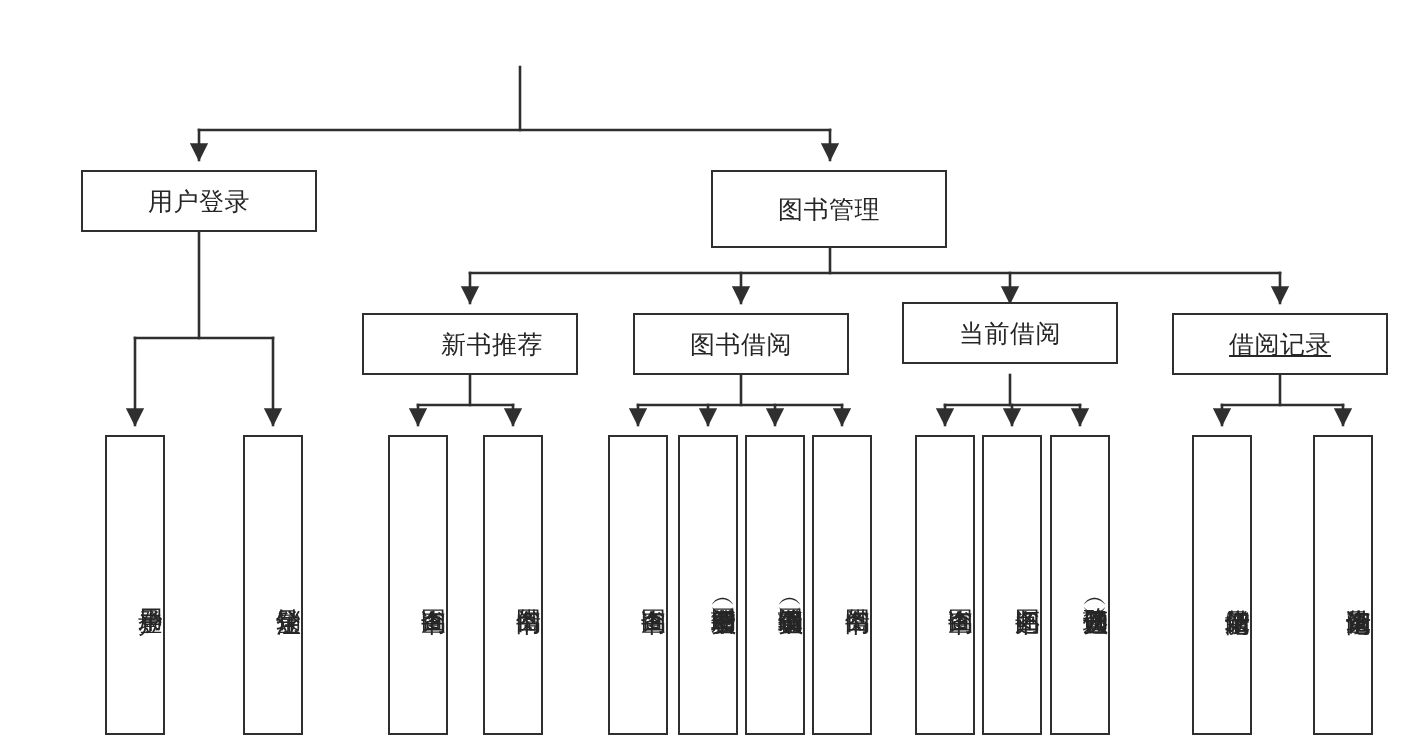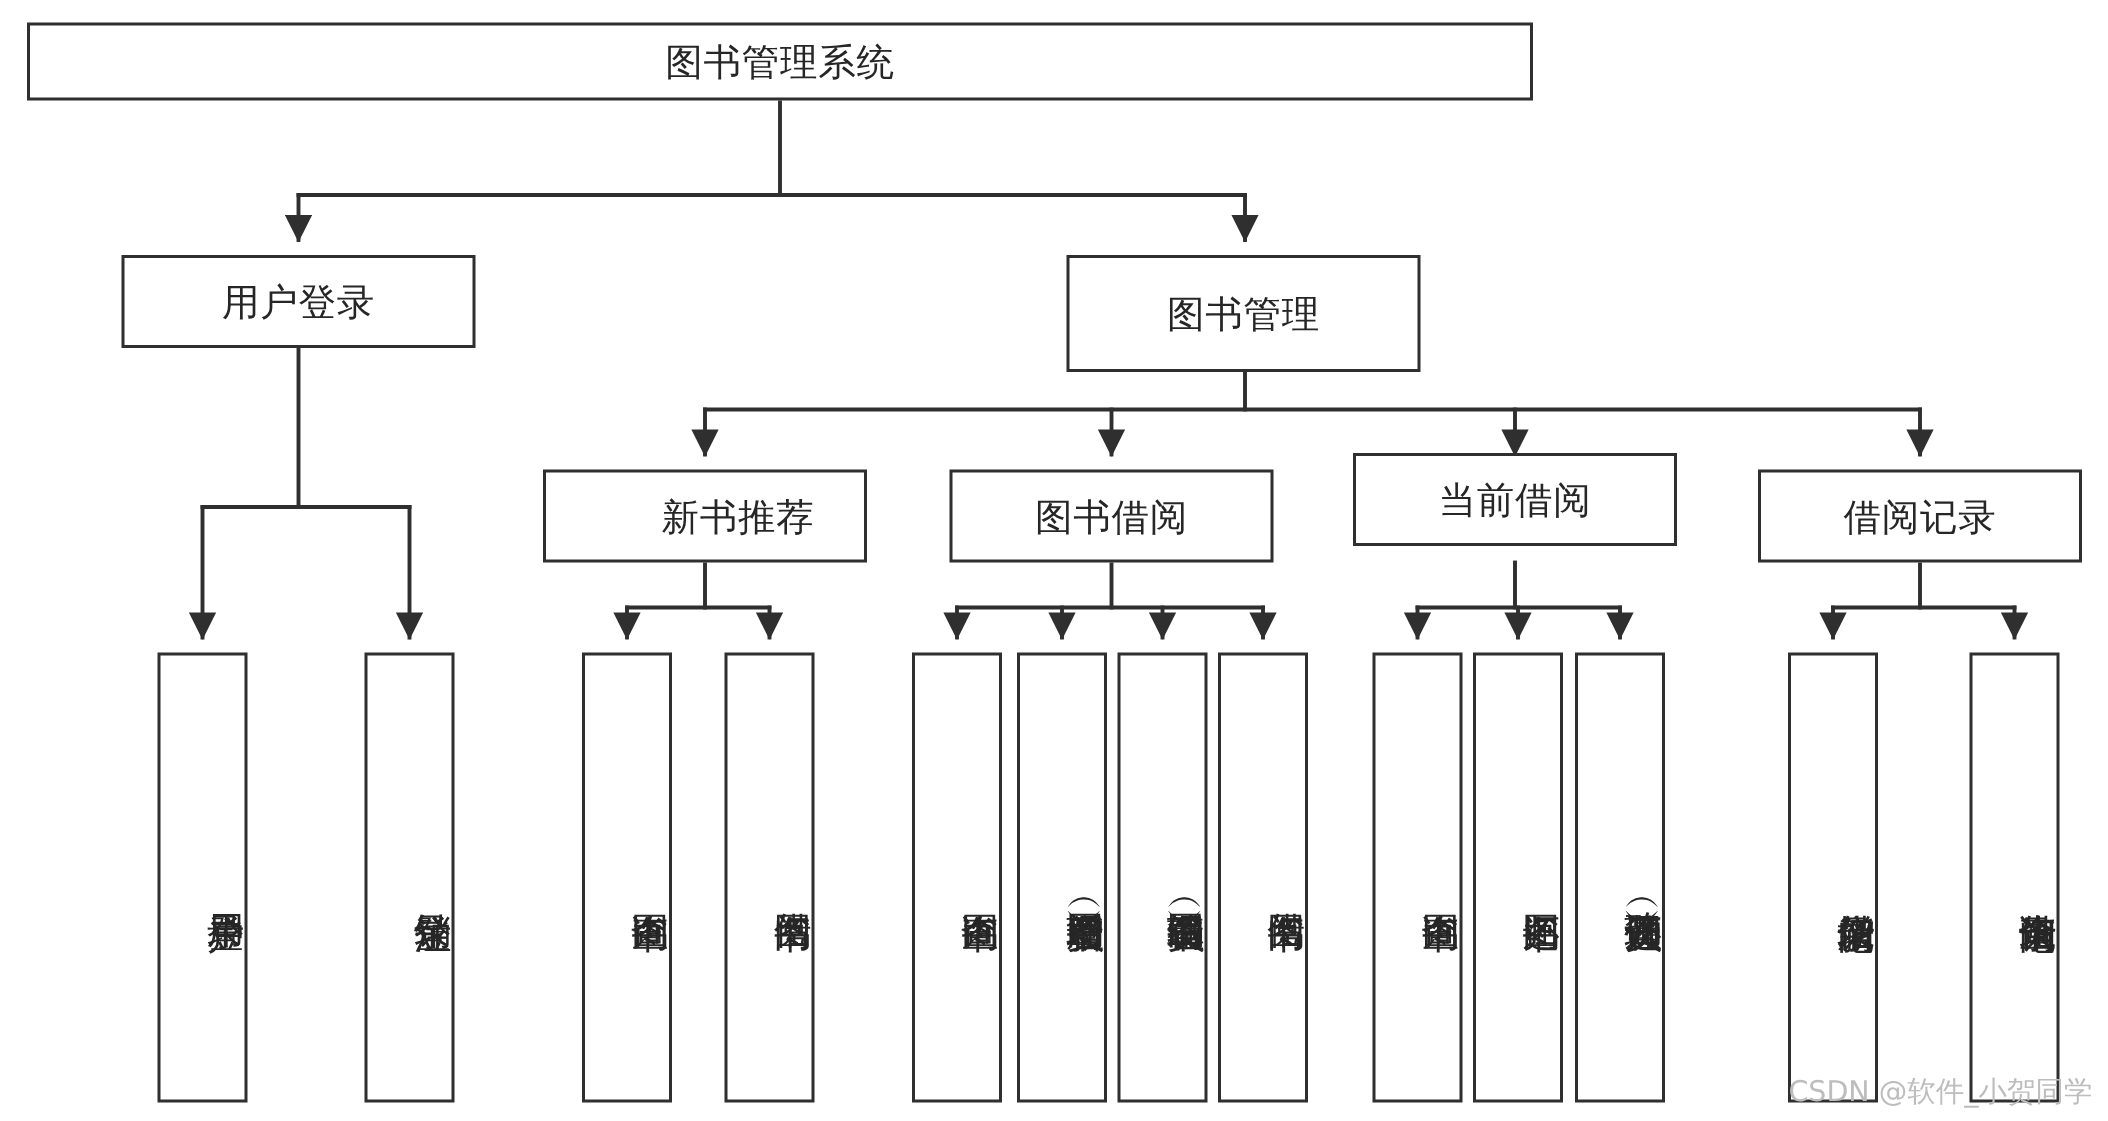--- a/index.html
+++ b/index.html
@@ -112,43 +112,40 @@
       <path d="M 1012 405 L 1012 425" marker-end="url(#arrow)"></path>
       <path d="M 1080 405 L 1080 425" marker-end="url(#arrow)"></path>
 
       <path d="M 1280 375 L 1280 405"></path>
       <path d="M 1222 405 L 1343 405"></path>
       <path d="M 1222 405 L 1222 425" marker-end="url(#arrow)"></path>
       <path d="M 1343 405 L 1343 425" marker-end="url(#arrow)"></path>
     </g>
   </svg>
 
-  <div class="node horiz" id="root-node" style="left: 18px; top: 15px; width: 1004px; height: 52px;">
-    <span>图书管理系统</span>
-  </div>
 
   <div id="level2-layer">
       <div class="node horiz" style="left: 81px; top: 170px; width: 236px; height: 62px;">
         <span>用户登录</span>
       </div>
       <div class="node horiz" style="left: 711px; top: 170px; width: 236px; height: 78px;">
         <span>图书管理</span>
       </div>
     </div>
   <div id="level3-layer">
       <div class="node horiz" style="left: 362px; top: 313px; width: 216px; height: 62px; padding-left: 44px;">
         <span>新书推荐</span>
       </div>
       <div class="node horiz" style="left: 633px; top: 313px; width: 216px; height: 62px;">
         <span>图书借阅</span>
       </div>
       <div class="node horiz" style="left: 902px; top: 302px; width: 216px; height: 62px;">
         <span>当前借阅</span>
       </div>
-      <div class="node horiz" style="left: 1172px; top: 313px; width: 216px; height: 62px;">
+      <div class="node horiz" style="left: 1172px; top: 313px; width: 216px; height: 62px; text-decoration: underline;">
         <span>借阅记录</span>
       </div>
     </div>
   <div id="leaf-layer">
       <div class="node vert" style="left: 105px; top: 435px; width: 60px; height: 300px;">
         <span class="vtext">用户登录</span>
       </div>
       <div class="node vert" style="left: 243px; top: 435px; width: 60px; height: 300px;">
         <span class="vtext">注销登录</span>
       </div>
@@ -180,14 +177,13 @@
         <span class="vtext">确认归还（管理员）</span>
       </div>
       <div class="node vert" style="left: 1192px; top: 435px; width: 60px; height: 300px;">
         <span class="vtext">新增借阅记录</span>
       </div>
       <div class="node vert" style="left: 1313px; top: 435px; width: 60px; height: 300px;">
         <span class="vtext">查询借阅记录</span>
       </div>
     </div>
 
-  <div class="watermark">CSDN @软件_小贺同学</div>
 </div>
 
 </body></html>

